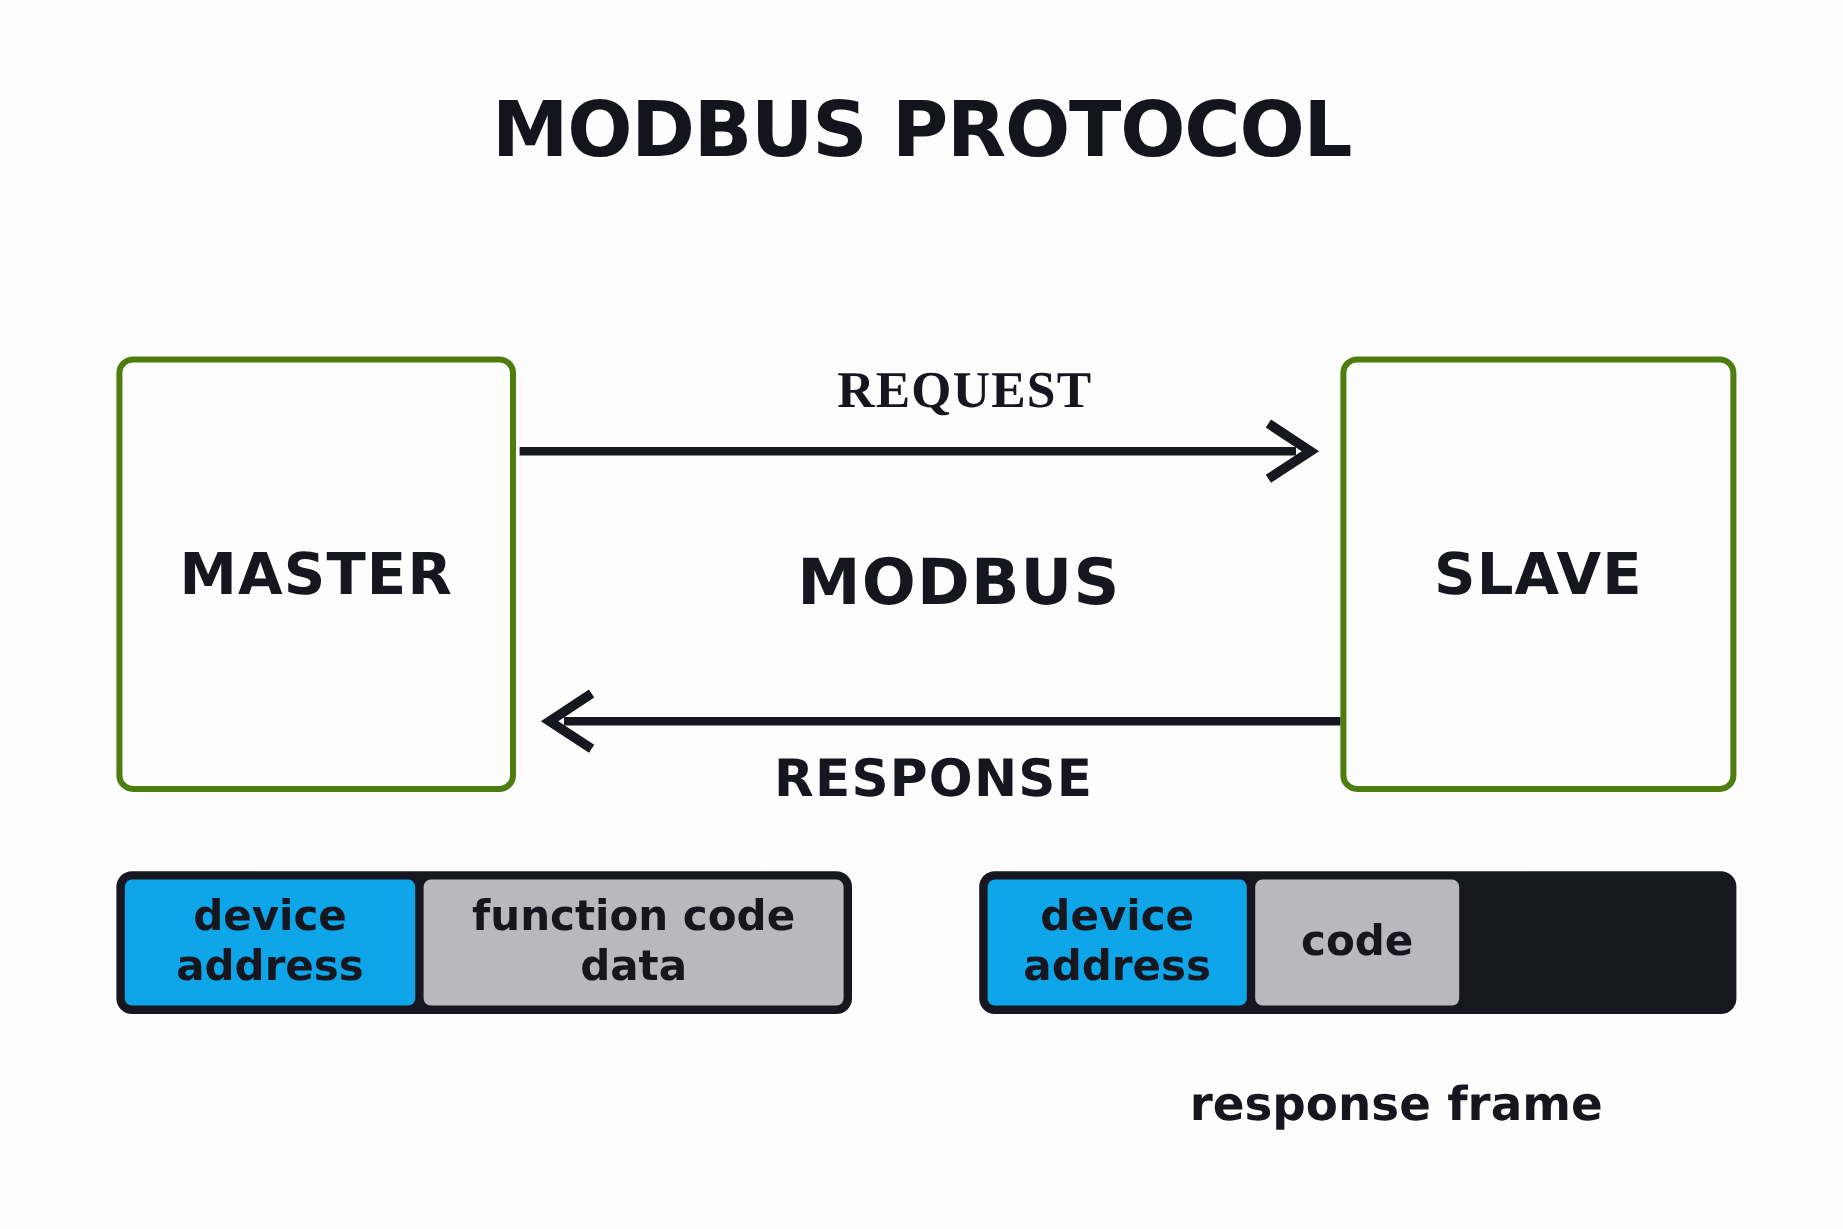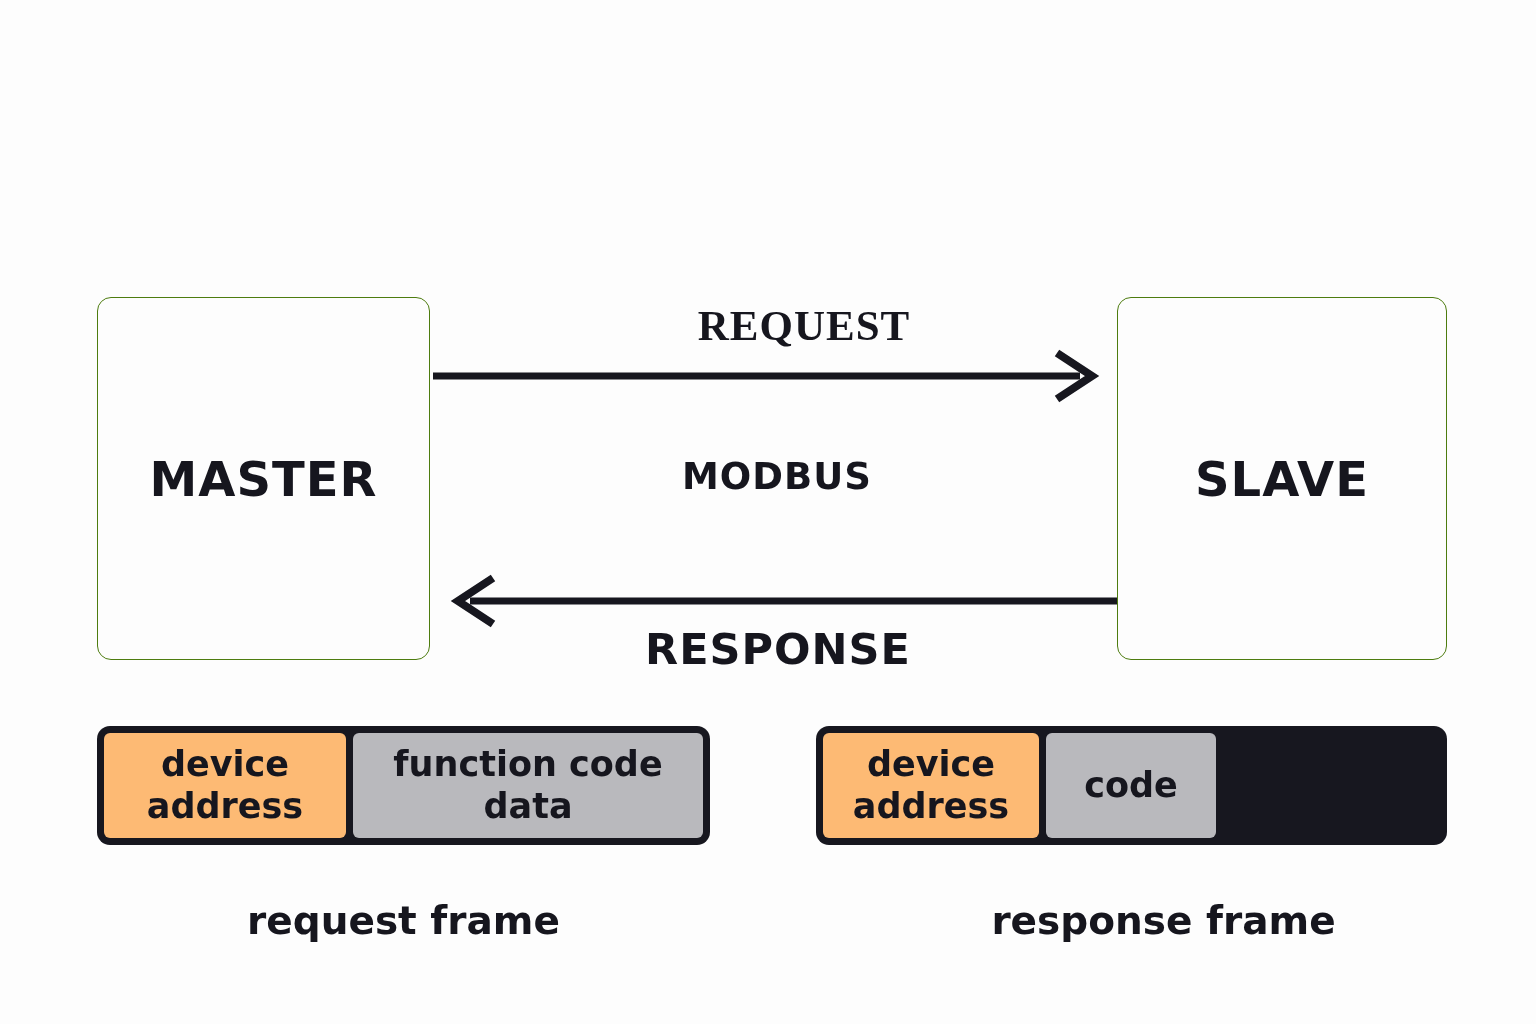--- a/index.html
+++ b/index.html
@@ -24,21 +24,21 @@
     text-align: center;
     font-size: 64px;
     font-weight: bold;
     letter-spacing: -1px;
     color: #14141c;
   }
   .node-box {
     position: absolute;
     top: 297px;
     height: 363px;
-    border: 1px solid #4d7c0f;
+    border: 5px solid #4d7c0f;
     border-radius: 14px;
     background: #fdfdfd;
     display: flex;
     align-items: center;
     justify-content: center;
     font-size: 48px;
     font-weight: bold;
     letter-spacing: 1px;
   }
   .node-master { left: 97px;  width: 333px; }
@@ -52,21 +52,21 @@
   }
   .flow-label {
     position: absolute;
     transform: translateX(-50%);
     font-weight: bold;
     color: #16161e;
     white-space: nowrap;
     letter-spacing: 1px;
   }
   .label-request  { left: 804px; top: 301px; font-size: 43px; font-family: Liberation Serif, serif; }
-  .label-bus      { left: 777px; top: 455px; font-size: 37px; }
+  .label-bus      { left: 799px; top: 455px; font-size: 53px; }
   .label-response { left: 778px; top: 624px; font-size: 43px; }
   .frame {
     position: absolute;
     top: 726px;
     height: 119px;
     background: #17171f;
     border-radius: 13px;
     padding: 7px;
     display: flex;
     gap: 7px;
@@ -76,21 +76,21 @@
   .cell {
     display: flex;
     align-items: center;
     justify-content: center;
     text-align: center;
     font-size: 35px;
     font-weight: bold;
     line-height: 1.18;
     border-radius: 6px;
   }
-  .cell-white { background: #fdba74; color: #16161e; }
+  .cell-white { background: #0ea5e9; color: #16161e; }
   .cell-gray  { background: #b9b9bd; color: #16161e; }
   .cell-dark  { background: #1d1e26; color: #fdfdfd; }
   .frame-request  .cell-white { width: 242px; }
   .frame-request  .cell-gray  { flex: 1; justify-content: center; }
   .frame-request  .cell-gray span { max-width: 330px; }
   .frame-response .cell-white { width: 216px; }
   .frame-response .cell-gray  { width: 170px; }
   .frame-response .cell-dark  { flex: 1; border-radius: 6px 8px 8px 6px; }
   .frame-response .cell-dark span { max-width: 150px; }
   .cell span { display: inline-block; }
@@ -104,20 +104,21 @@
     color: #16161e;
   }
   .caption-request  { left: 97px;  width: 613px; }
   .caption-response { left: 848px; width: 631px; }
 </style>
 </head>
 <body>
 
 <div class="canvas">
 
+  <div class="title">MODBUS PROTOCOL</div>
 
   <div class="node-box node-master">
     <span>MASTER</span>
   </div>
 
   <div class="node-box node-slave">
     <span>SLAVE</span>
   </div>
 
   <svg class="arrow-layer" viewBox="0 0 1536 1024" xmlns="http://www.w3.org/2000/svg">
@@ -148,16 +149,15 @@
 
   <div class="frame frame-response">
     <div class="cell cell-white">
       <span>device address</span>
     </div>
     <div class="cell cell-gray">
       <span>code</span>
     </div>
   </div>
 
-  <div class="frame-caption caption-request">request frame</div>
   <div class="frame-caption caption-response">response frame</div>
 
 </div>
 
 </body></html>

